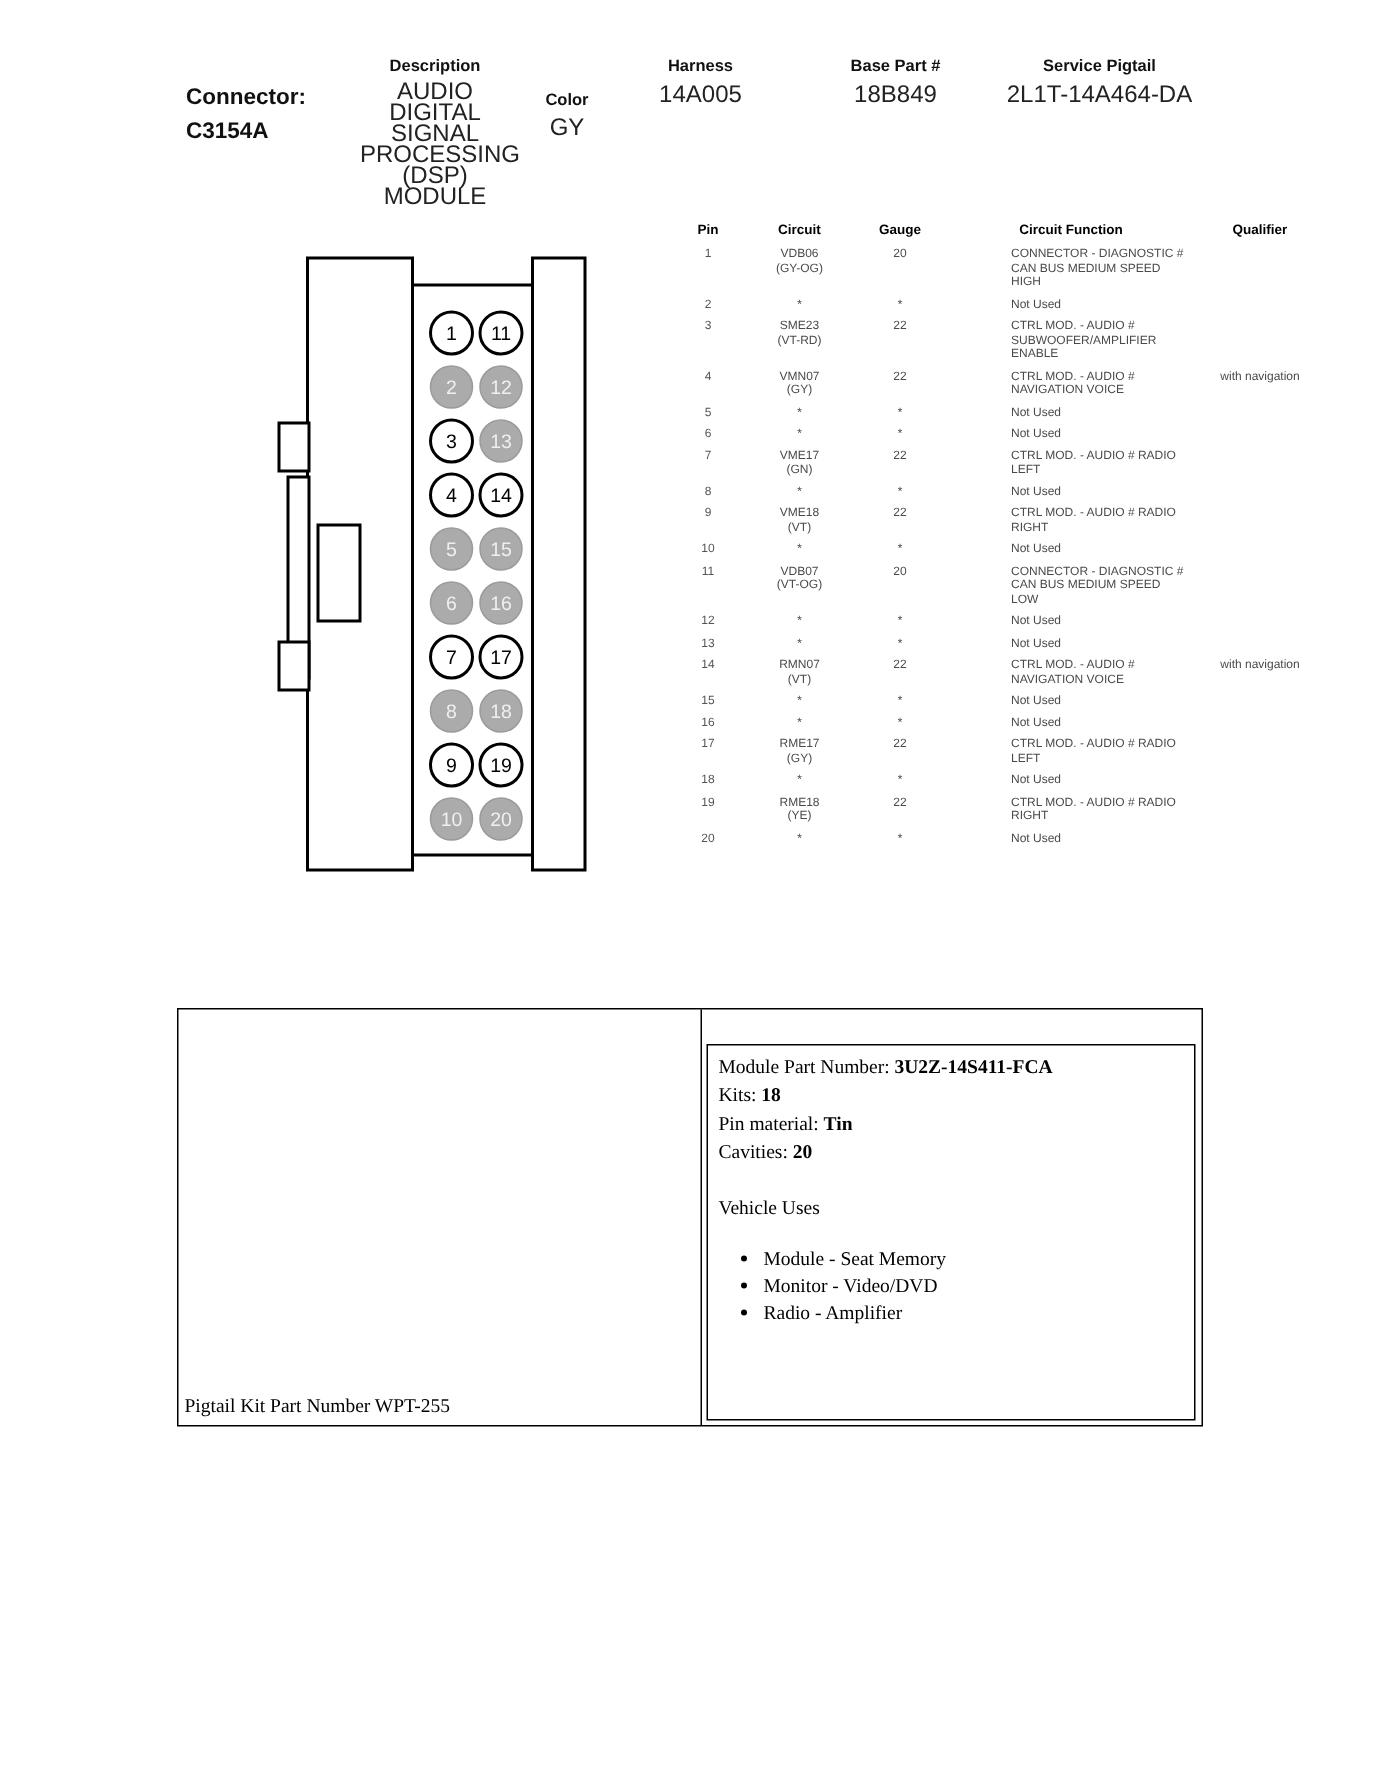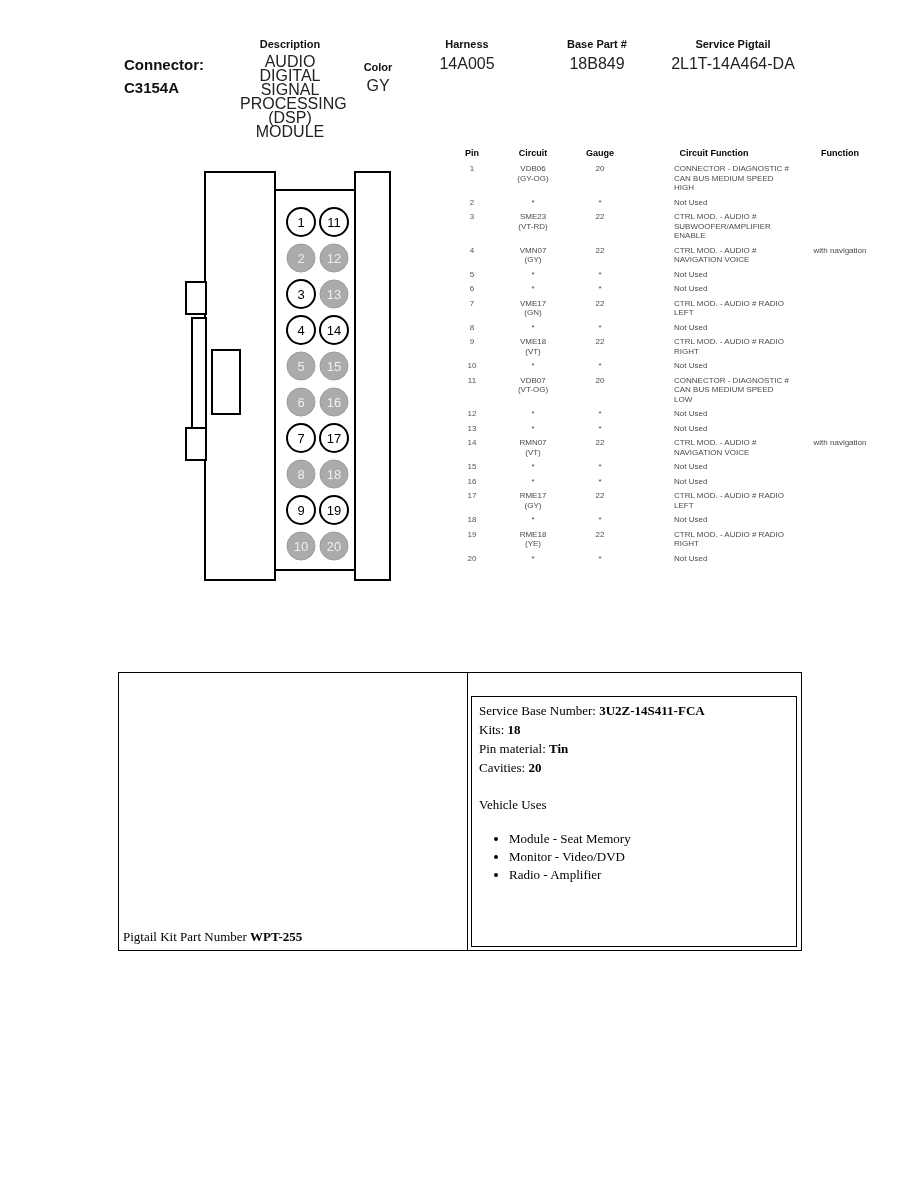--- a/index.html
+++ b/index.html
@@ -41,21 +41,21 @@
   .pg-divider { position:absolute; left:348px; top:0; width:1px; height:100%; background:#000; }
   .pg-right {
     position:absolute; left:352px; top:23px; width:326px; height:251px;
     border:1px solid #000; box-sizing:border-box; padding:4px 7px; line-height:19px;
   }
   .pg-line b { font-weight:bold; }
   .pg-uses-label { margin-top:18px; }
   ul.pg-uses { margin:16px 0 0 30px; padding:0; }
   ul.pg-uses li { line-height:18px; }
   .pg-kit { position:absolute; left:4px; bottom:5px; font-size:13px; }
-  .pg-kit b { font-weight:bold; }
+  .pg-kit b { font-weight:normal; }
 </style>
 </head>
 <body>
 
 <div class="page">
 
   <div class="abs connector-title" style="left:124px; top:56px;">Connector:</div>
   <div class="abs connector-title" style="left:124px; top:79px;">C3154A</div>
 
   <div class="abs h-label" style="left:240px; top:38px; width:100px;">Description</div>
@@ -126,21 +126,21 @@
         <text x="194" y="390.5" text-anchor="middle" font-size="13" fill="#efefef">20</text>
       </g>
   </svg>
 
   <div class="pt">
     <div class="pt-head">
       <div>Pin</div>
       <div>Circuit</div>
       <div>Gauge</div>
       <div>Circuit Function</div>
-      <div>Function</div>
+      <div>Qualifier</div>
     </div>
     <div id="pin-rows">
         <div class="pt-row">
           <div class="c-pin">1</div>
           <div class="c-circuit">
             <div class="">VDB06</div>
             <div class="">(GY-OG)</div>
           </div>
           <div class="c-gauge">20</div>
           <div class="c-fn">CONNECTOR - DIAGNOSTIC # CAN BUS MEDIUM SPEED HIGH</div>
@@ -326,21 +326,21 @@
           <div class="c-q"></div>
         </div>
       </div>
   </div>
 
   <div class="pigtail">
     <div class="pg-divider"></div>
 
     <div class="pg-right">
       <div id="pg-details">
-          <div class="pg-line"><span>Service Base Number: </span><b>3U2Z-14S411-FCA</b></div>
+          <div class="pg-line"><span>Module Part Number: </span><b>3U2Z-14S411-FCA</b></div>
           <div class="pg-line"><span>Kits: </span><b>18</b></div>
           <div class="pg-line"><span>Pin material: </span><b>Tin</b></div>
           <div class="pg-line"><span>Cavities: </span><b>20</b></div>
         </div>
       <div class="pg-uses-label">Vehicle Uses</div>
       <ul class="pg-uses" id="pg-uses">
           <li>Module - Seat Memory</li>
           <li>Monitor - Video/DVD</li>
           <li>Radio - Amplifier</li>
         </ul>

